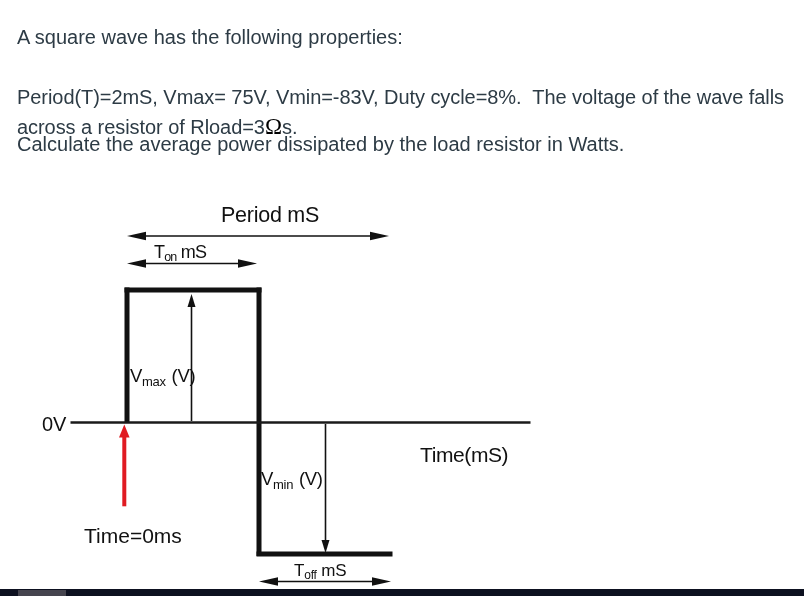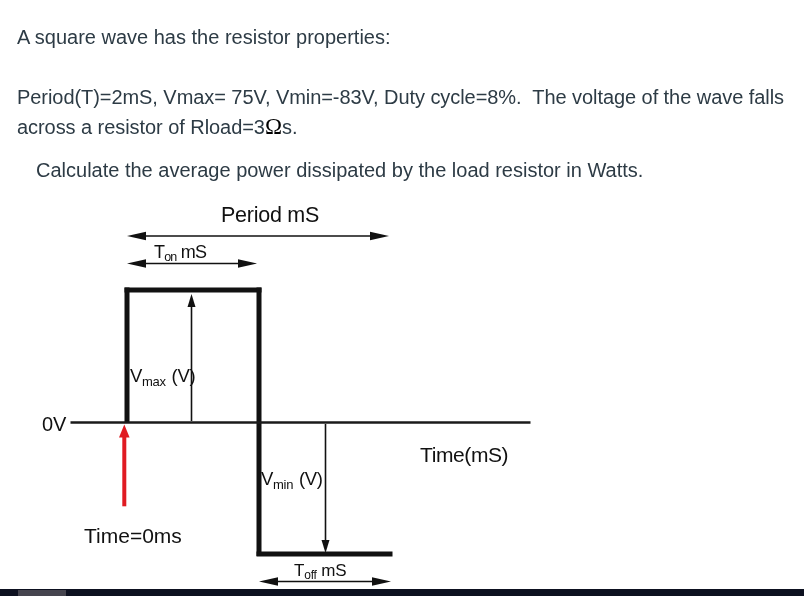--- a/index.html
+++ b/index.html
@@ -4,25 +4,25 @@
 <style>
   html,body{margin:0;padding:0;background:#fff;width:804px;height:596px;overflow:hidden;}
   body{font-family:"Liberation Sans",sans-serif;color:#2D3B45;position:relative;}
   .p{position:absolute;left:17px;font-size:20px;line-height:29px;white-space:nowrap;}
   svg{position:absolute;left:0;top:0;}
   .dtxt{font-family:"Liberation Sans",sans-serif;fill:#111;}
 </style>
 </head>
 <body>
 
-<div class="p" style="top:23px;">A square wave has the resistor properties:</div>
+<div class="p" style="top:23px;">A square wave has the following properties:</div>
 
 <div class="p" style="top:83px;letter-spacing:-0.06px;">Period(T)=2mS, Vmax= 75V, Vmin=-83V, Duty cycle=8%.&nbsp; The voltage of the wave falls<br>across a resistor of Rload=3<span style="font-family:'Liberation Serif',serif;color:#000;font-size:23px;">Ω</span>s.</div>
 
-<div class="p" style="top:156px;margin-left:19px;">Calculate the average power dissipated by the load resistor in Watts.</div>
+<div class="p" style="top:130px;">Calculate the average power dissipated by the load resistor in Watts.</div>
 
 <svg width="804" height="596" viewBox="0 0 804 596">
 
   <text class="dtxt" x="221" y="222" font-size="21.5" letter-spacing="-0.25">Period mS</text>
 
   <g stroke="#111" fill="#111">
     <line x1="143" y1="236" x2="373" y2="236" stroke-width="1.7"></line>
     <polygon points="127,236 146,231.8 146,240.2" stroke="none"></polygon>
     <polygon points="389,236 370,231.8 370,240.2" stroke="none"></polygon>
   </g>

